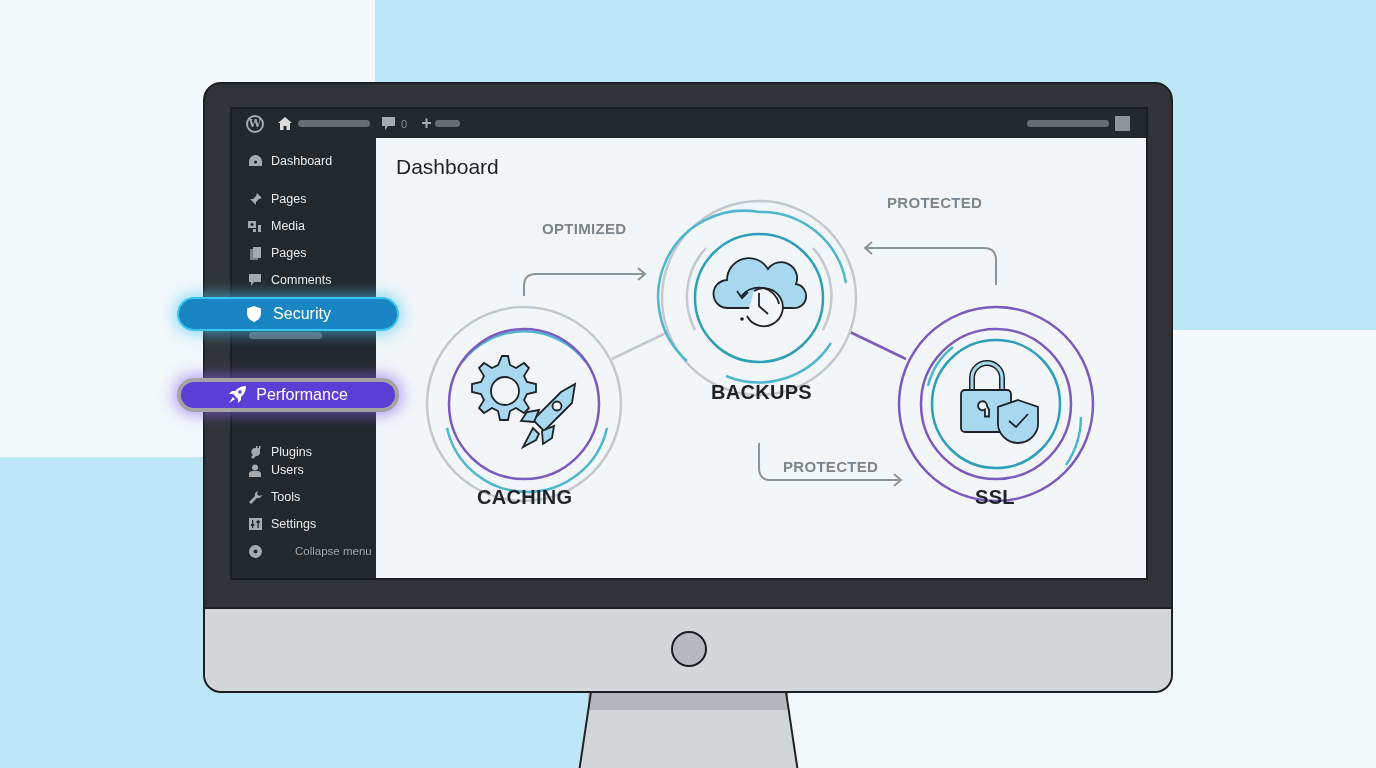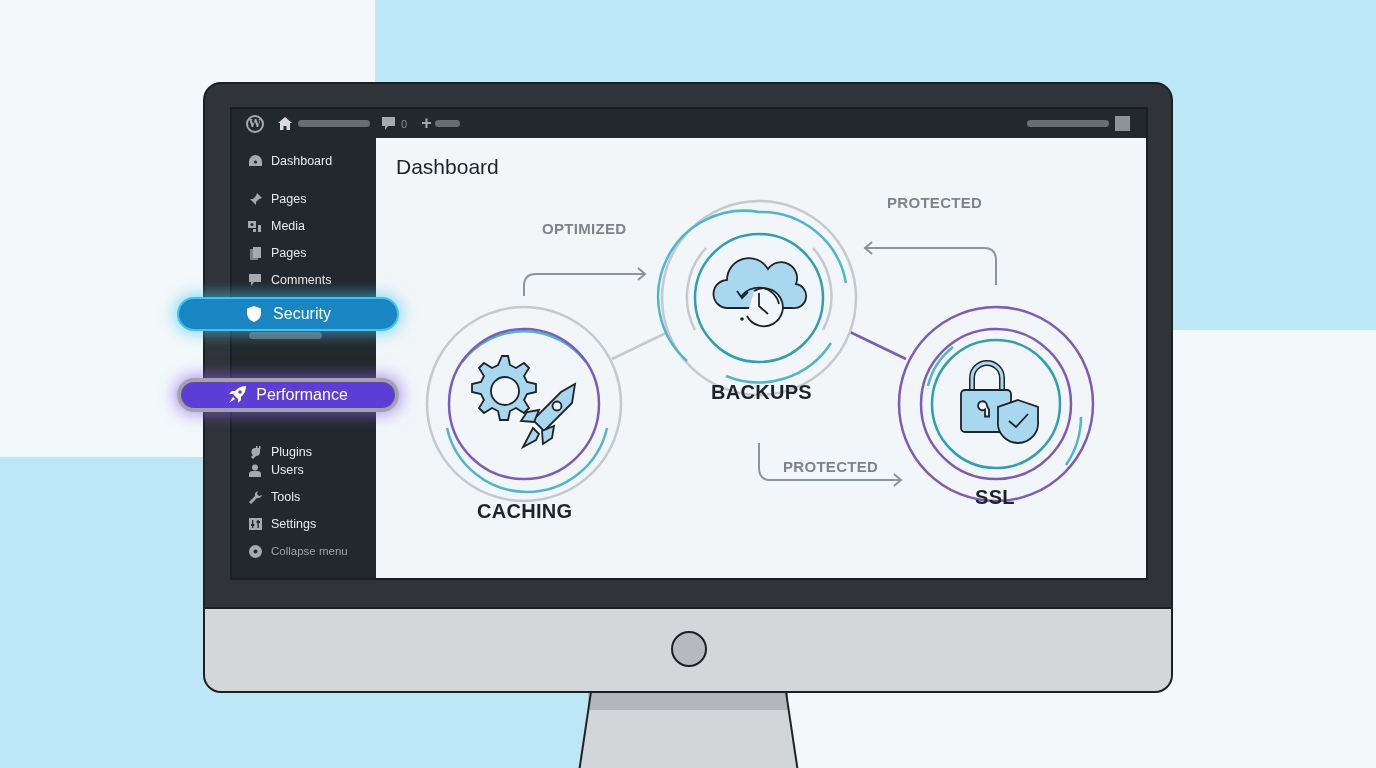--- a/index.html
+++ b/index.html
@@ -29,21 +29,21 @@
   .ab-icon { color: #a7aaad; font-size: 15px; display: inline-flex; align-items: center; justify-content: center; }
   .wp-logo { width: 18px; height: 18px; border-radius: 50%; border: 2px solid #a7aaad; font-size: 11px; font-weight: bold; font-family: "DejaVu Serif", serif; color: #a7aaad; }
   .pill { height: 7px; border-radius: 4px; background: #686d72; }
   .ab-count { color: #8c8f94; font-size: 11px; margin-left: 6px; }
   .ab-right { position: absolute; right: 16px; top: 7px; display: flex; align-items: center; }
   .ab-avatar { width: 15px; height: 15px; background: #8f9397; margin-left: 6px; }
 
   .sidebar { position: absolute; left: 0; top: 29px; width: 144px; bottom: 0; background: #23282d; }
   .menu-item { position: absolute; left: 16px; display: flex; align-items: center; color: #e8eaeb; font-size: 12.5px; height: 18px; }
   .menu-item .mi { width: 14px; height: 14px; margin-right: 9px; color: #a7aaad; display: inline-flex; align-items: center; justify-content: center; }
-  .menu-item.dim { color: #9ea3a8; }
+  .menu-item.dim { color: #9ea3a8; gap: 24px; }
   .menu-sep { position: absolute; left: 17px; width: 73px; height: 7px; border-radius: 4px; background: #5e6368; }
 
   .content { position: absolute; left: 144px; top: 29px; right: 0; bottom: 0; background: #f2f6f8; }
   .page-title { position: absolute; left: 20px; top: 17px; font-size: 21px; color: #1d2327; }
 
   .diagram { position: absolute; left: 0; top: 0; }
   .dlabel { position: absolute; font-weight: bold; font-size: 20px; color: #1d2327; letter-spacing: 0.3px; }
   .flabel { position: absolute; font-weight: bold; font-size: 15px; color: #7b858c; letter-spacing: 0.3px; }
 
   
@@ -260,21 +260,21 @@
             <path d="M642 262 L662 269 V283 A20 20 0 0 1 642 305 A20 20 0 0 1 622 283 V269 Z" fill="#a8d8ef"></path>
             <path d="M633 283 L640 289 L652 276" fill="none"></path>
           </g>
         </g>
       </svg>
 
       <div class="flabel" style="left:166px;top:82px;">OPTIMIZED</div>
       <div class="flabel" style="left:511px;top:56px;">PROTECTED</div>
       <div class="flabel" style="left:407px;top:320px;">PROTECTED</div>
 
-      <div class="dlabel" style="left:101px;top:348px;margin-top:14px;">CACHING</div>
+      <div class="dlabel" style="left:101px;top:348px;">CACHING</div>
       <div class="dlabel" style="left:335px;top:243px;">BACKUPS</div>
       <div class="dlabel" style="left:599px;top:348px;text-align:right;">SSL</div>
     </div>
   </div>
 </div>
 
 <div class="hl hl-security">
   <span class="hi">
     <svg width="14" height="16" viewBox="0 0 14 16">
         <path d="M7 0 L14 2.5 V7 C14 11.5 11 14.5 7 16 C3 14.5 0 11.5 0 7 V2.5 Z" fill="#ffffff"></path>

